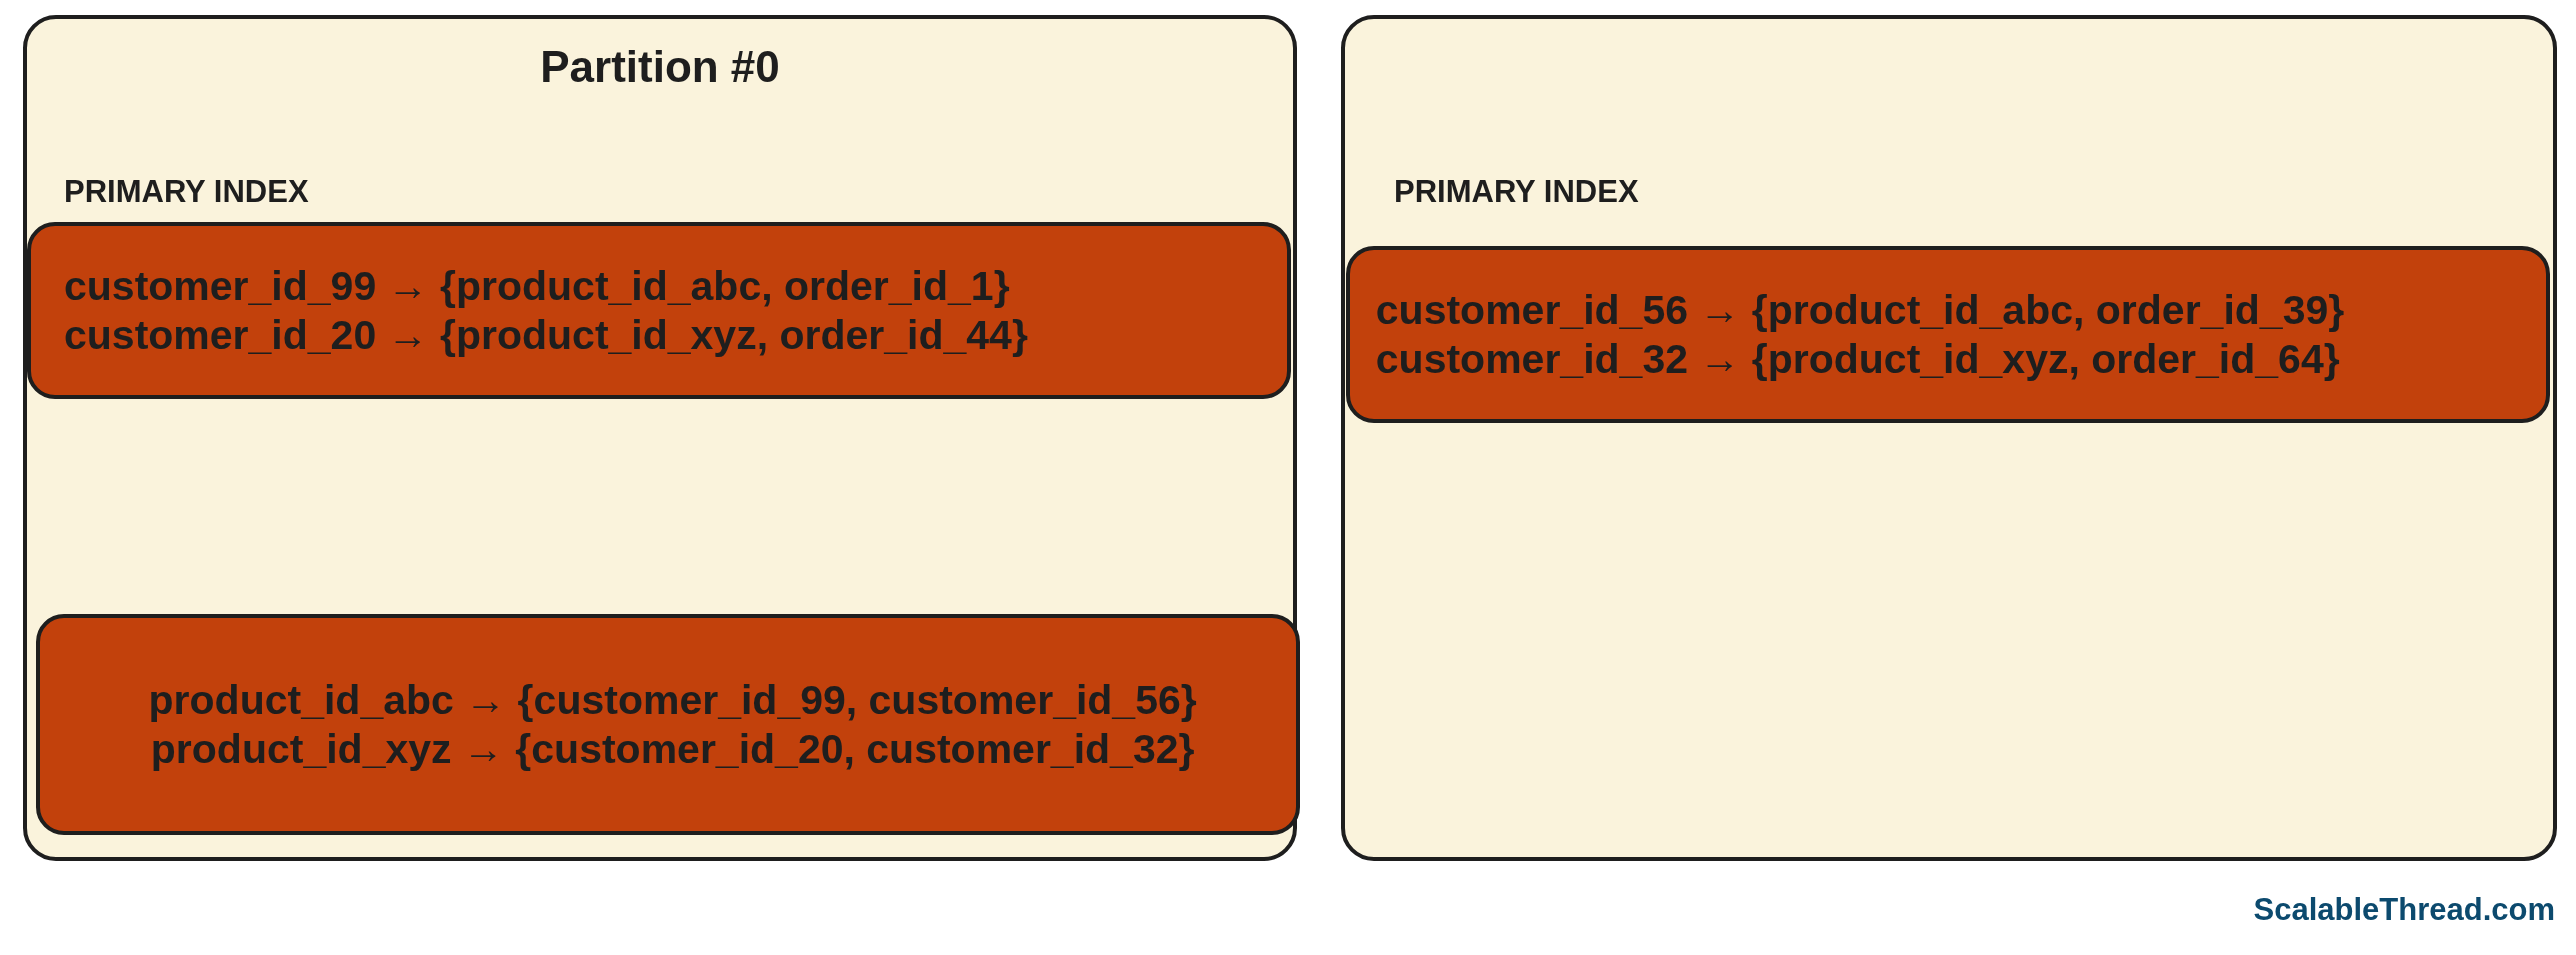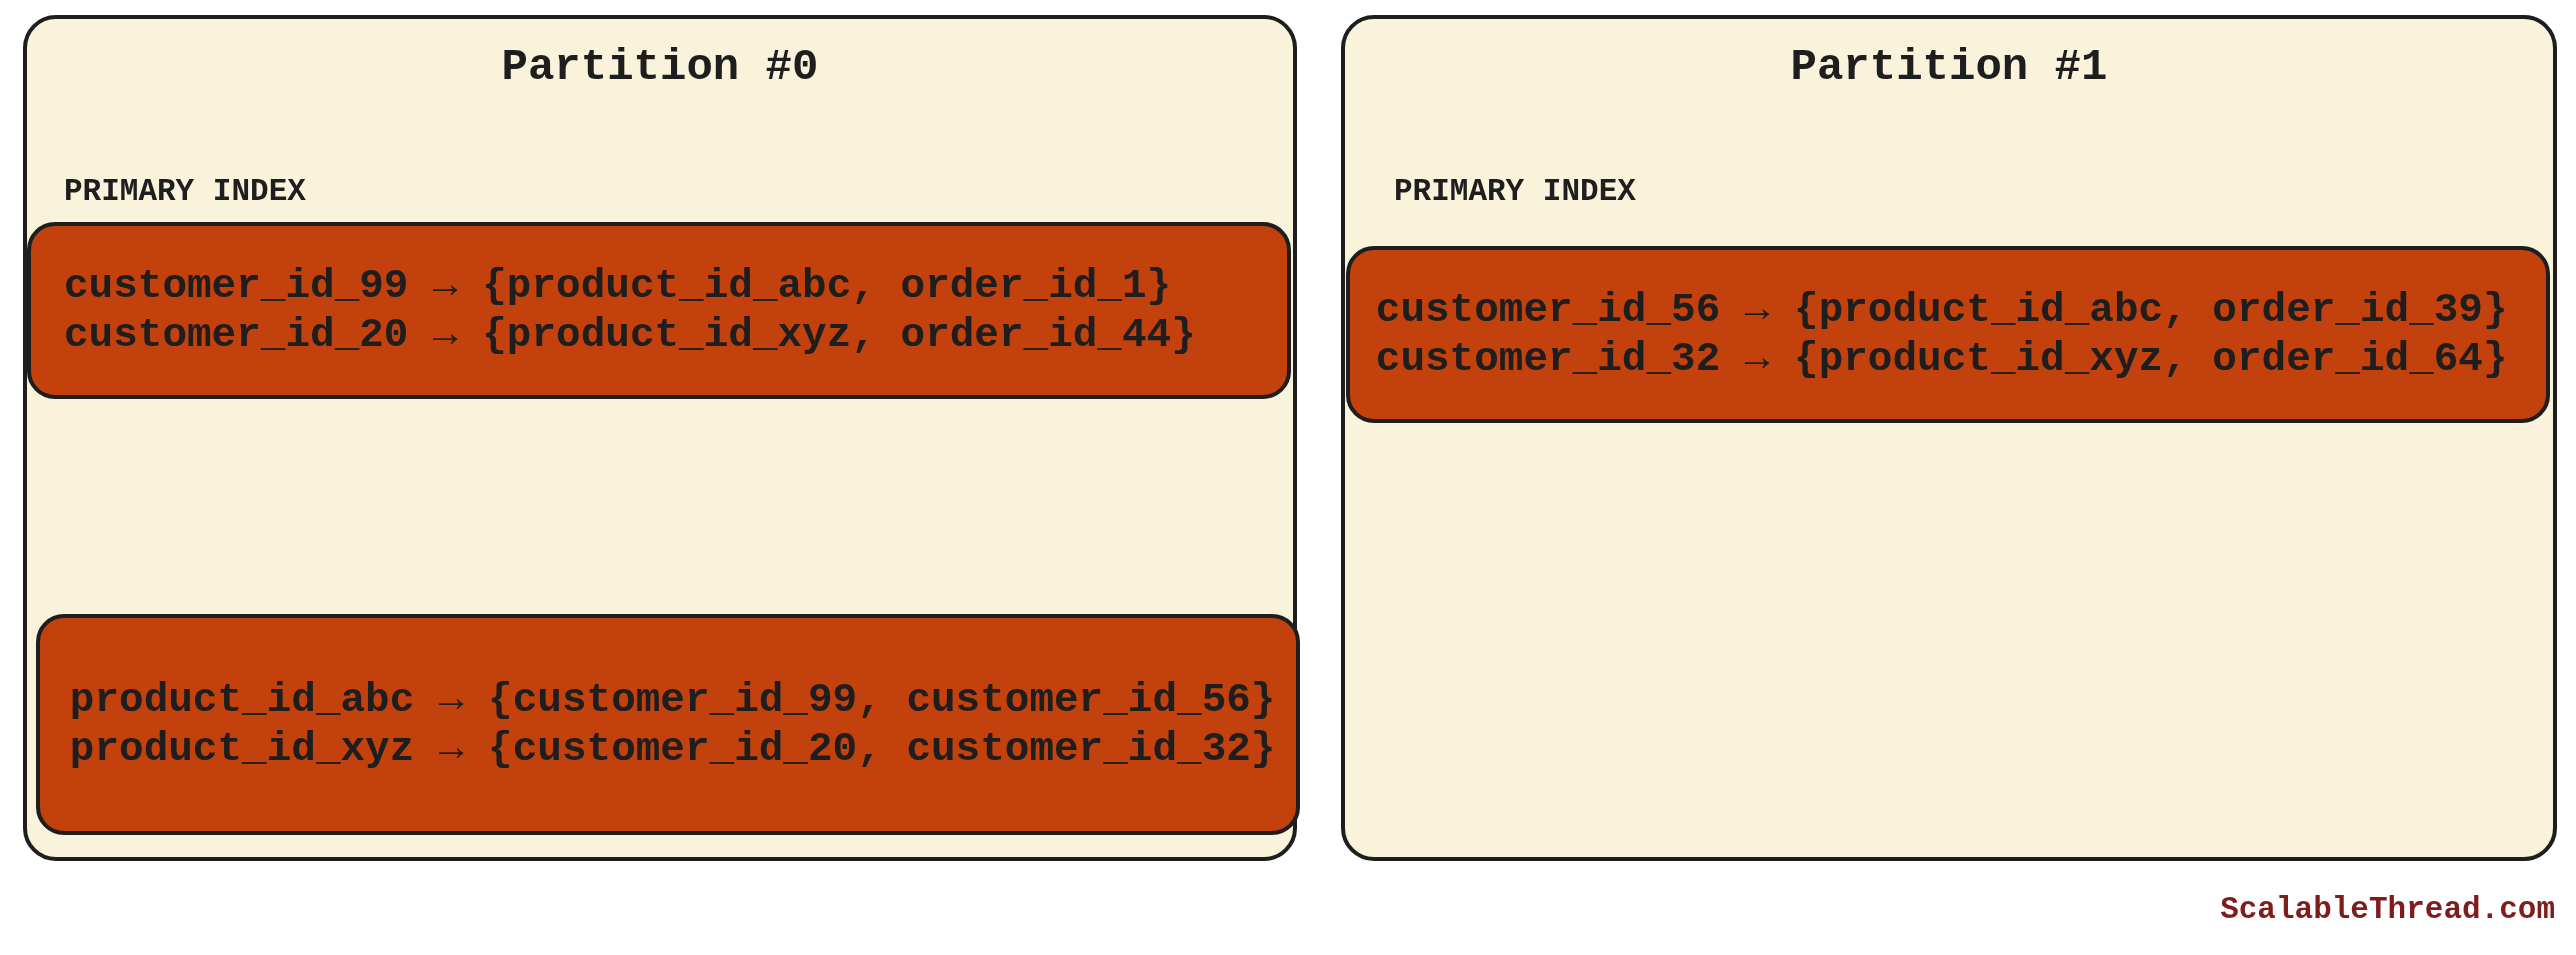--- a/index.html
+++ b/index.html
@@ -1,18 +1,18 @@
 <!DOCTYPE html>
 <html style="font-size:9.3px"><head>
 <meta charset="utf-8">
 <style>
   html,body{margin:0;padding:0;background:#ffffff;}
   .canvas{
     position:relative;width:2576px;height:956px;background:#ffffff;overflow:hidden;
-    font-family:Liberation Mono, monospace;
+    font-family:Liberation Sans, sans-serif;
     color:#1e1e1e;font-weight:600;
   }
   .partition{
     position:absolute;top:15px;height:846px;
     background:#faf3dc;border:4.6px solid #1e1e1e;border-radius:33px;
     box-sizing:border-box;
   }
   .p0{left:23px;width:1274px;}
   .p1{left:1341px;width:1216px;}
   .partition-title{
@@ -28,21 +28,21 @@
   }
   .entry{font-size:41px;line-height:49px;white-space:pre;}
   .p0 .label-primary{left:37px;top:157px;}
   .p0 .box-primary{left:0px;top:203px;width:1264px;height:177px;padding-left:33px;}
   .p0 .label-gsi{left:11.6px;top:543px;}
   .p0 .box-gsi{left:9px;top:595px;width:1264px;height:221px;padding-left:9.3px;align-items:center;}
   .p1 .label-primary{left:49px;top:157px;}
   .p1 .box-primary{left:1.2px;top:203px;width:1204px;height:177px;padding-left:25.6px;margin-top:24px;}
   .footer{
     position:absolute;right:21px;top:894px;
-    font-size:31px;line-height:1;white-space:pre;color:#7f1d1d;
+    font-size:31px;line-height:1;white-space:pre;color:#0c4a6e;
   }
 </style>
 </head>
 <body>
 
 <div class="canvas">
 
   <section class="partition p0">
     <div class="partition-title">Partition #0</div>
 
@@ -52,21 +52,20 @@
       <div class="entry">customer_id_20 → {product_id_xyz, order_id_44}</div>
     </div>
 
     <div class="index-box box-gsi">
       <div class="entry">product_id_abc → {customer_id_99, customer_id_56}</div>
       <div class="entry">product_id_xyz → {customer_id_20, customer_id_32}</div>
     </div>
   </section>
 
   <section class="partition p1">
-    <div class="partition-title">Partition #1</div>
 
     <div class="index-label label-primary">PRIMARY INDEX</div>
     <div class="index-box box-primary">
       <div class="entry">customer_id_56 → {product_id_abc, order_id_39}</div>
       <div class="entry">customer_id_32 → {product_id_xyz, order_id_64}</div>
     </div>
   </section>
 
   <div class="footer">ScalableThread.com</div>
 

